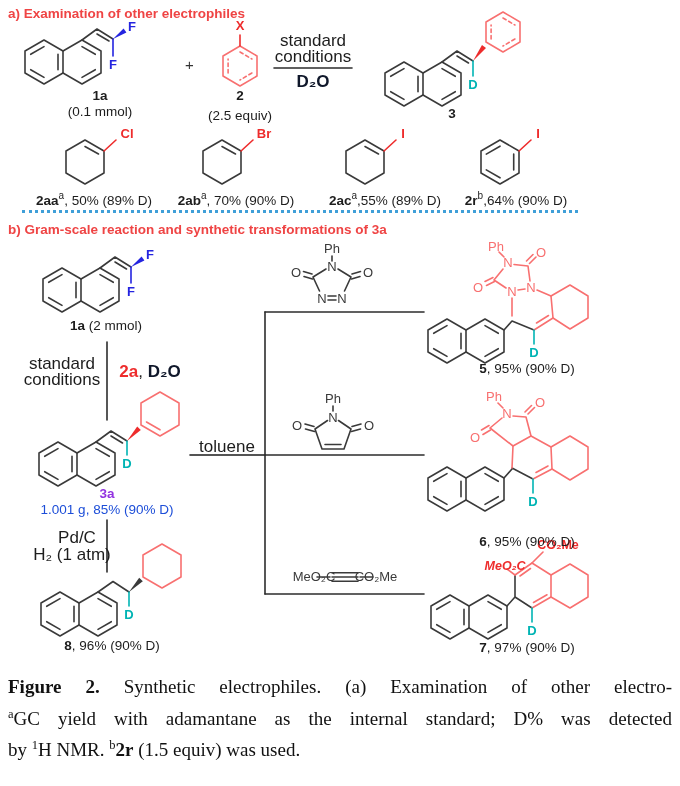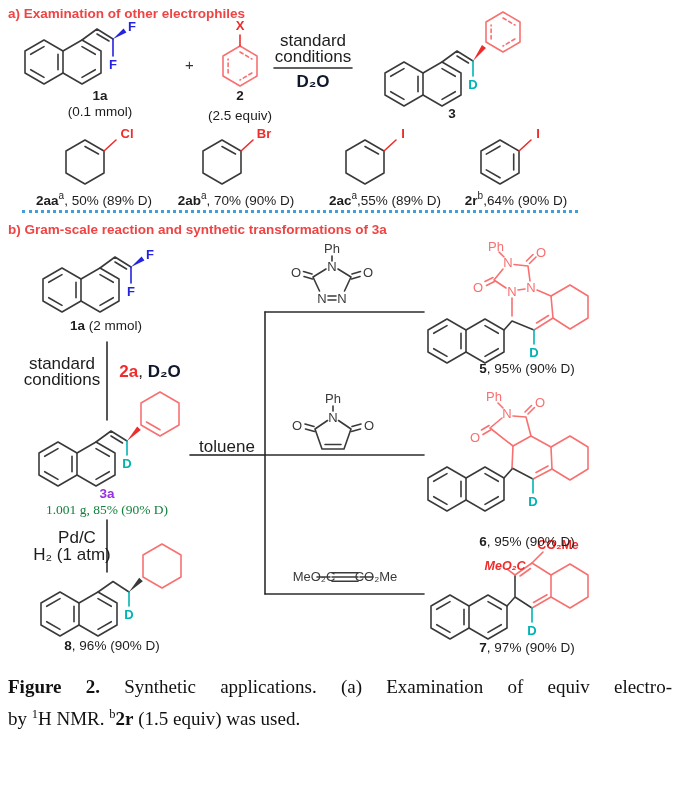--- a/index.html
+++ b/index.html
@@ -251,31 +251,32 @@
 
   <div class="hdr" style="left:8px;top:222px;">b) Gram-scale reaction and synthetic transformations of 3a</div>
 
   <div class="lab" style="left:106px;top:318px;"><b>1a</b><span> (2 mmol)</span></div>
 
   <div class="lab small" style="left:62px;top:354px;">standard</div>
   <div class="lab small" style="left:62px;top:370px;">conditions</div>
   <div class="lab small" style="left:150px;top:362px;"><span class="redtx">2a</span><span>, </span><span class="teal">D₂O</span></div>
 
   <div class="lab purple" style="left:107px;top:486px;">3a</div>
-  <div class="lab purple" style="left:107px;top:502px;font-weight:normal;color:#15803d;font-family:Liberation Serif, serif;">1.001 g, 85% (90% D)</div>
+  <div class="lab purple" style="left:107px;top:502px;font-weight:normal;color:#1d4ed8;">1.001 g, 85% (90% D)</div>
 
   <div class="lab small" style="left:57px;top:528px;padding-left:40px;">Pd/C</div>
   <div class="lab small" style="left:72px;top:545px;">H₂ (1 atm)</div>
 
   <div class="lab" style="left:112px;top:638px;"><b>8</b><span>, 96% (90% D)</span></div>
 
   <div class="lab small" style="left:227px;top:437px;">toluene</div>
 
   <div class="lab" style="left:527px;top:361px;"><b>5</b><span>, 95% (90% D)</span></div>
   <div class="lab" style="left:527px;top:510px;margin-top:24px;"><b>6</b><span>, 95% (90% D)</span></div>
   <div class="lab" style="left:527px;top:640px;"><b>7</b><span>, 97% (90% D)</span></div>
 
   <div class="cap">
-    <div class="capline"><b>Figure 2.</b><span> Synthetic applications. (a) Examination of equiv electro-</span></div>
+    <div class="capline"><b>Figure 2.</b><span> Synthetic electrophiles. (a) Examination of other electro-</span></div>
+    <div class="capline"><sup>a</sup><span>GC yield with adamantane as the internal standard; D% was detected</span></div>
     <div class="capline last"><span>by </span><sup>1</sup><span>H NMR. </span><sup>b</sup><b>2r</b><span> (1.5 equiv) was used.</span></div>
   </div>
 
 </div>
 
 </body></html>

